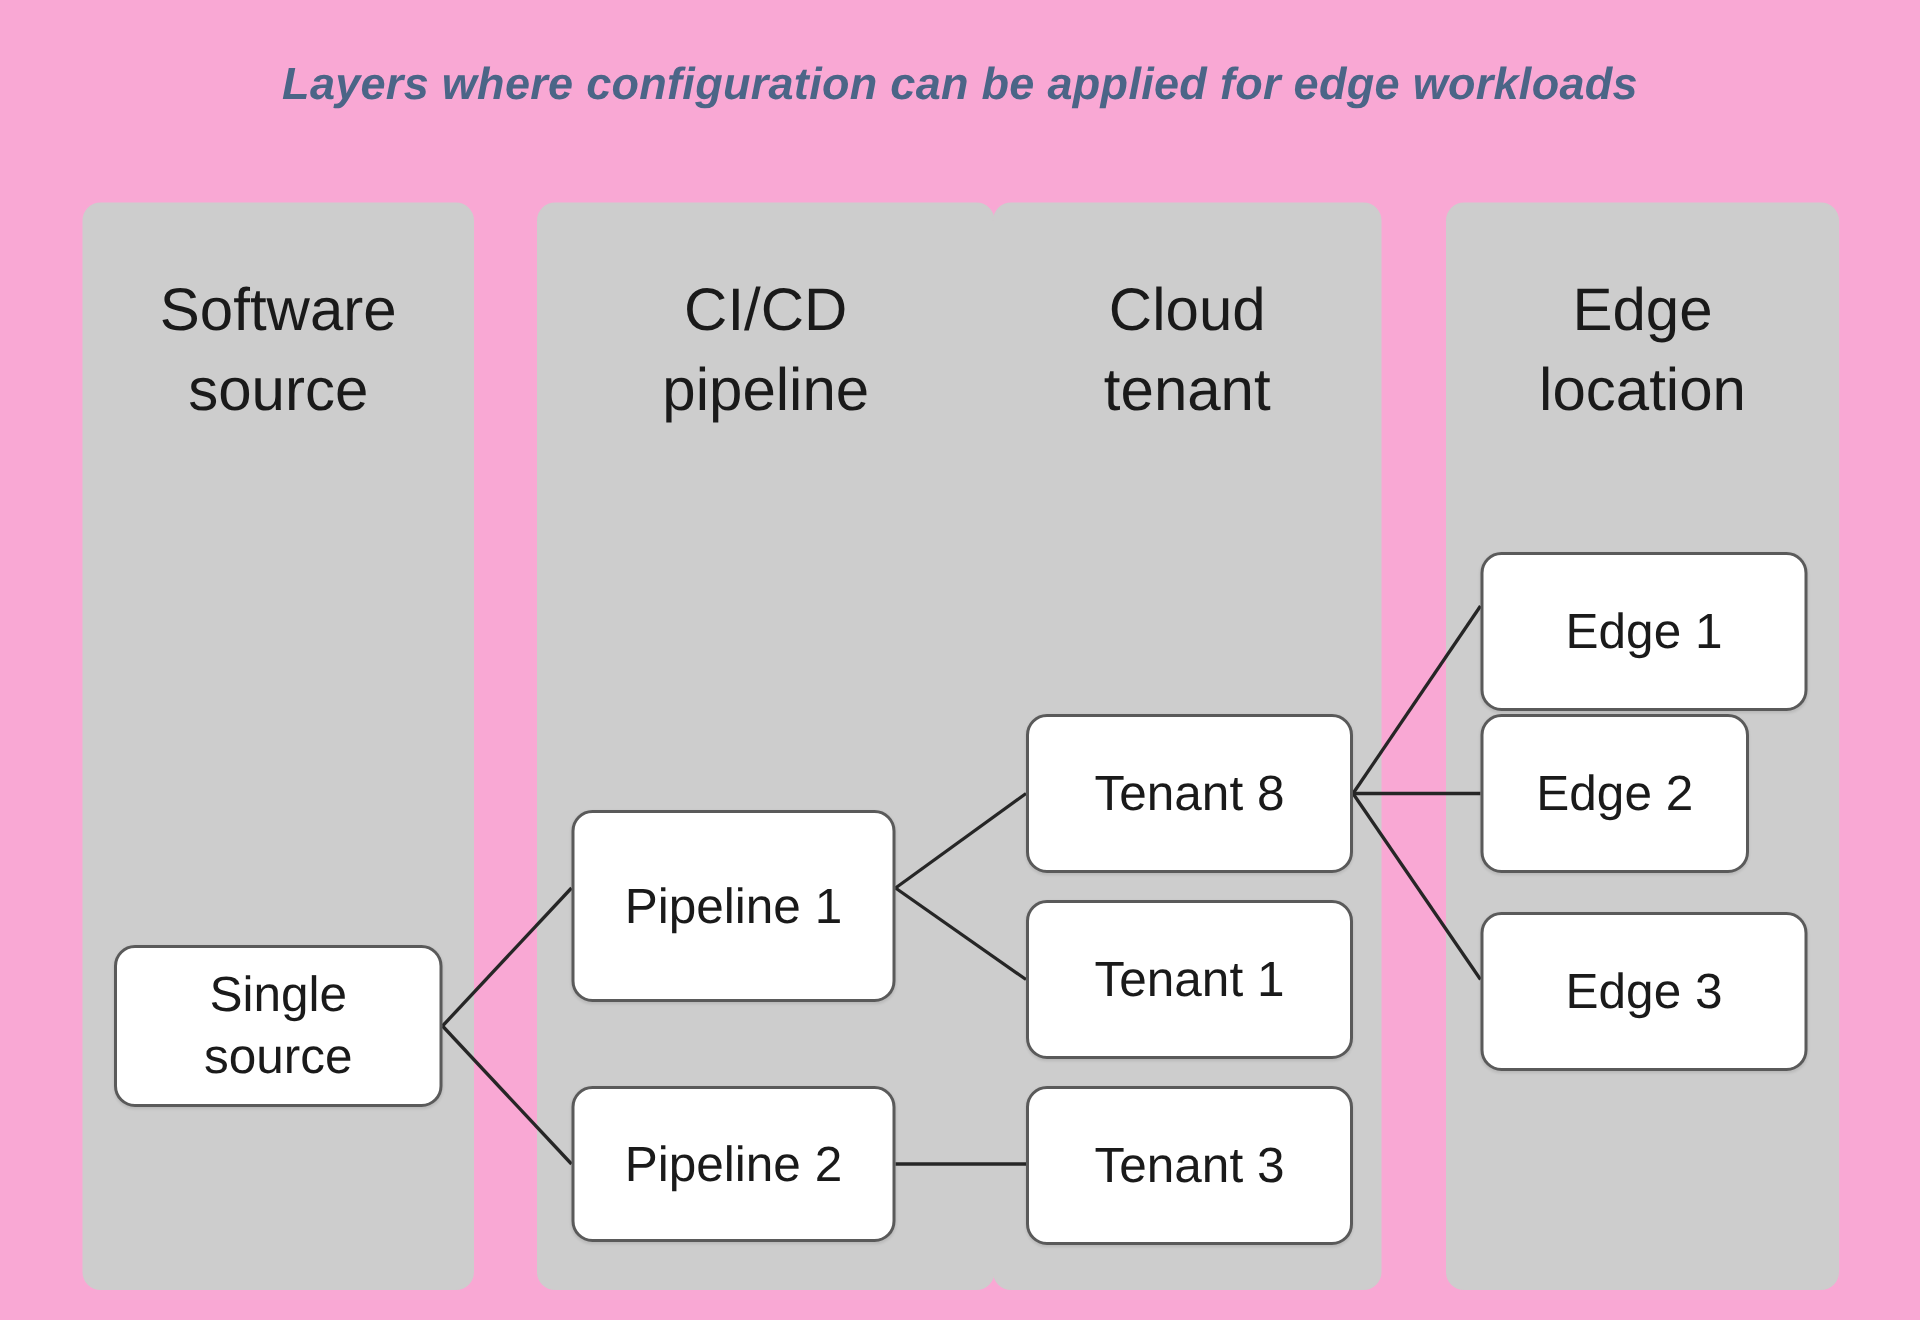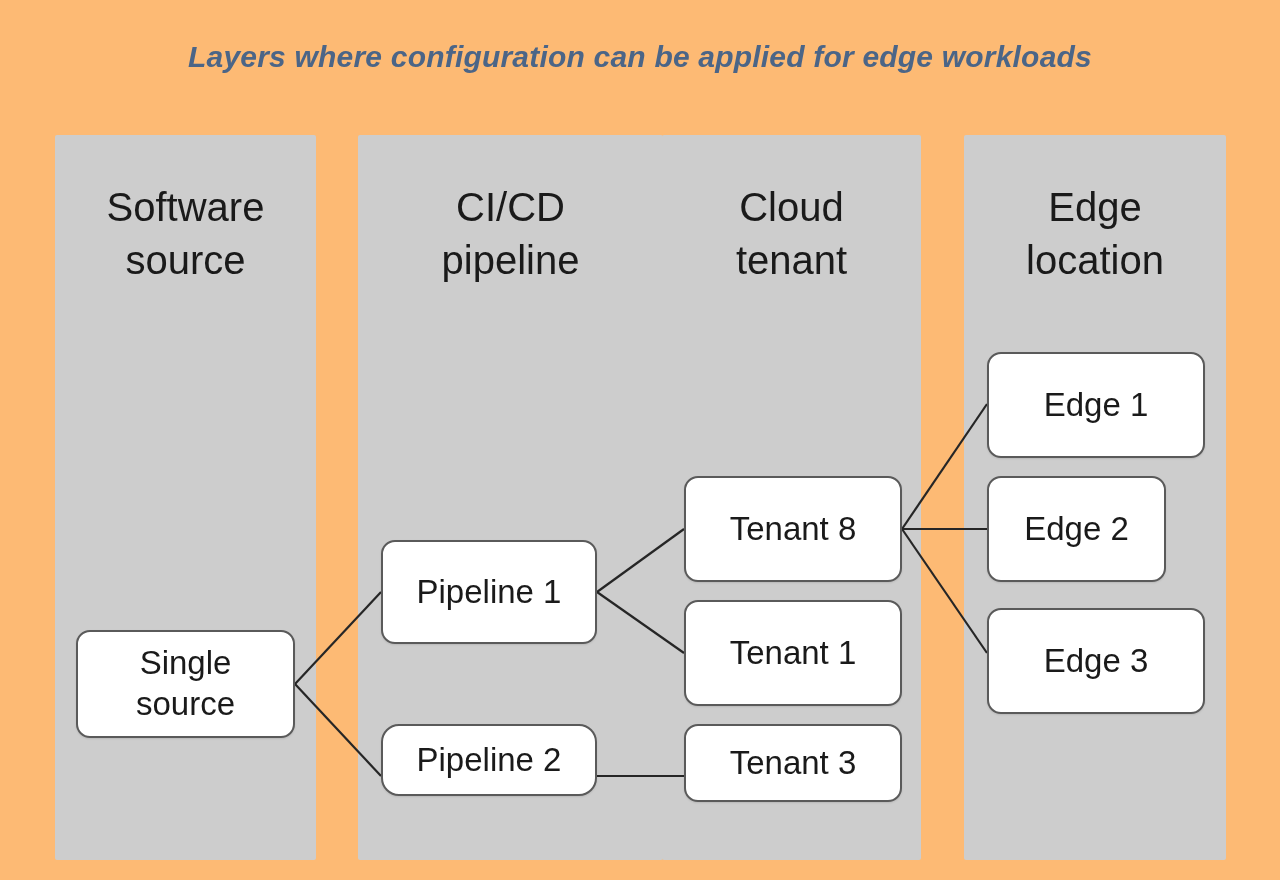--- a/index.html
+++ b/index.html
@@ -8,42 +8,42 @@
     padding: 0;
     background: #ffffff;
   }
   body {
     font-family: "Liberation Sans", sans-serif;
   }
   #stage {
     position: relative;
     width: 1280px;
     height: 880px;
-    background: #fdba74;
+    background: #f9a8d4;
     overflow: hidden;
   }
   
   #diagram-title {
     position: absolute;
     left: 0;
     top: 40px;
     width: 1280px;
     text-align: center;
     font-style: italic;
     font-weight: bold;
     font-size: 30px;
     letter-spacing: 0.2px;
     color: #4a6versa;
     color: #4b6587;
   }
   
   .layer-band {
     position: absolute;
     background: #cdcdcd;
-    border-radius: 2px;
+    border-radius: 12px;
   }
   .layer-band-label {
     position: absolute;
     left: 0;
     width: 100%;
     top: 46px;
     text-align: center;
     font-size: 40px;
     line-height: 1.32;
     color: #1a1a1a;
@@ -122,29 +122,29 @@
     <line x1="902" y1="529" x2="987" y2="404"></line>
 
     <line x1="902" y1="529" x2="987" y2="529"></line>
 
     <line x1="902" y1="529" x2="987" y2="653"></line>
   </svg>
 
   <div class="node" style="left:76px; top:630px; width:219px; height:108px;">Single
 source</div>
 
-  <div class="node" style="left:381px; top:540px; width:216px; height:104px;">Pipeline 1</div>
+  <div class="node" style="left:381px; top:540px; width:216px; height:128px;">Pipeline 1</div>
 
-  <div class="node" style="left:381px; top:724px; width:216px; height:72px;border-radius:18px;">Pipeline 2</div>
+  <div class="node" style="left:381px; top:724px; width:216px; height:104px;">Pipeline 2</div>
 
   <div class="node" style="left:684px; top:476px; width:218px; height:106px;">Tenant 8</div>
 
   <div class="node" style="left:684px; top:600px; width:218px; height:106px;">Tenant 1</div>
 
-  <div class="node" style="left:684px; top:724px; width:218px; height:78px;">Tenant 3</div>
+  <div class="node" style="left:684px; top:724px; width:218px; height:106px;">Tenant 3</div>
 
-  <div class="node" style="left:987px; top:352px; width:218px; height:106px;">Edge 1</div>
+  <div class="node" style="left:987px; top:368px; width:218px; height:106px;">Edge 1</div>
 
   <div class="node" style="left:987px; top:476px; width:179px; height:106px;">Edge 2</div>
 
   <div class="node" style="left:987px; top:608px; width:218px; height:106px;">Edge 3</div>
 
 </div>
 
 </body></html>

